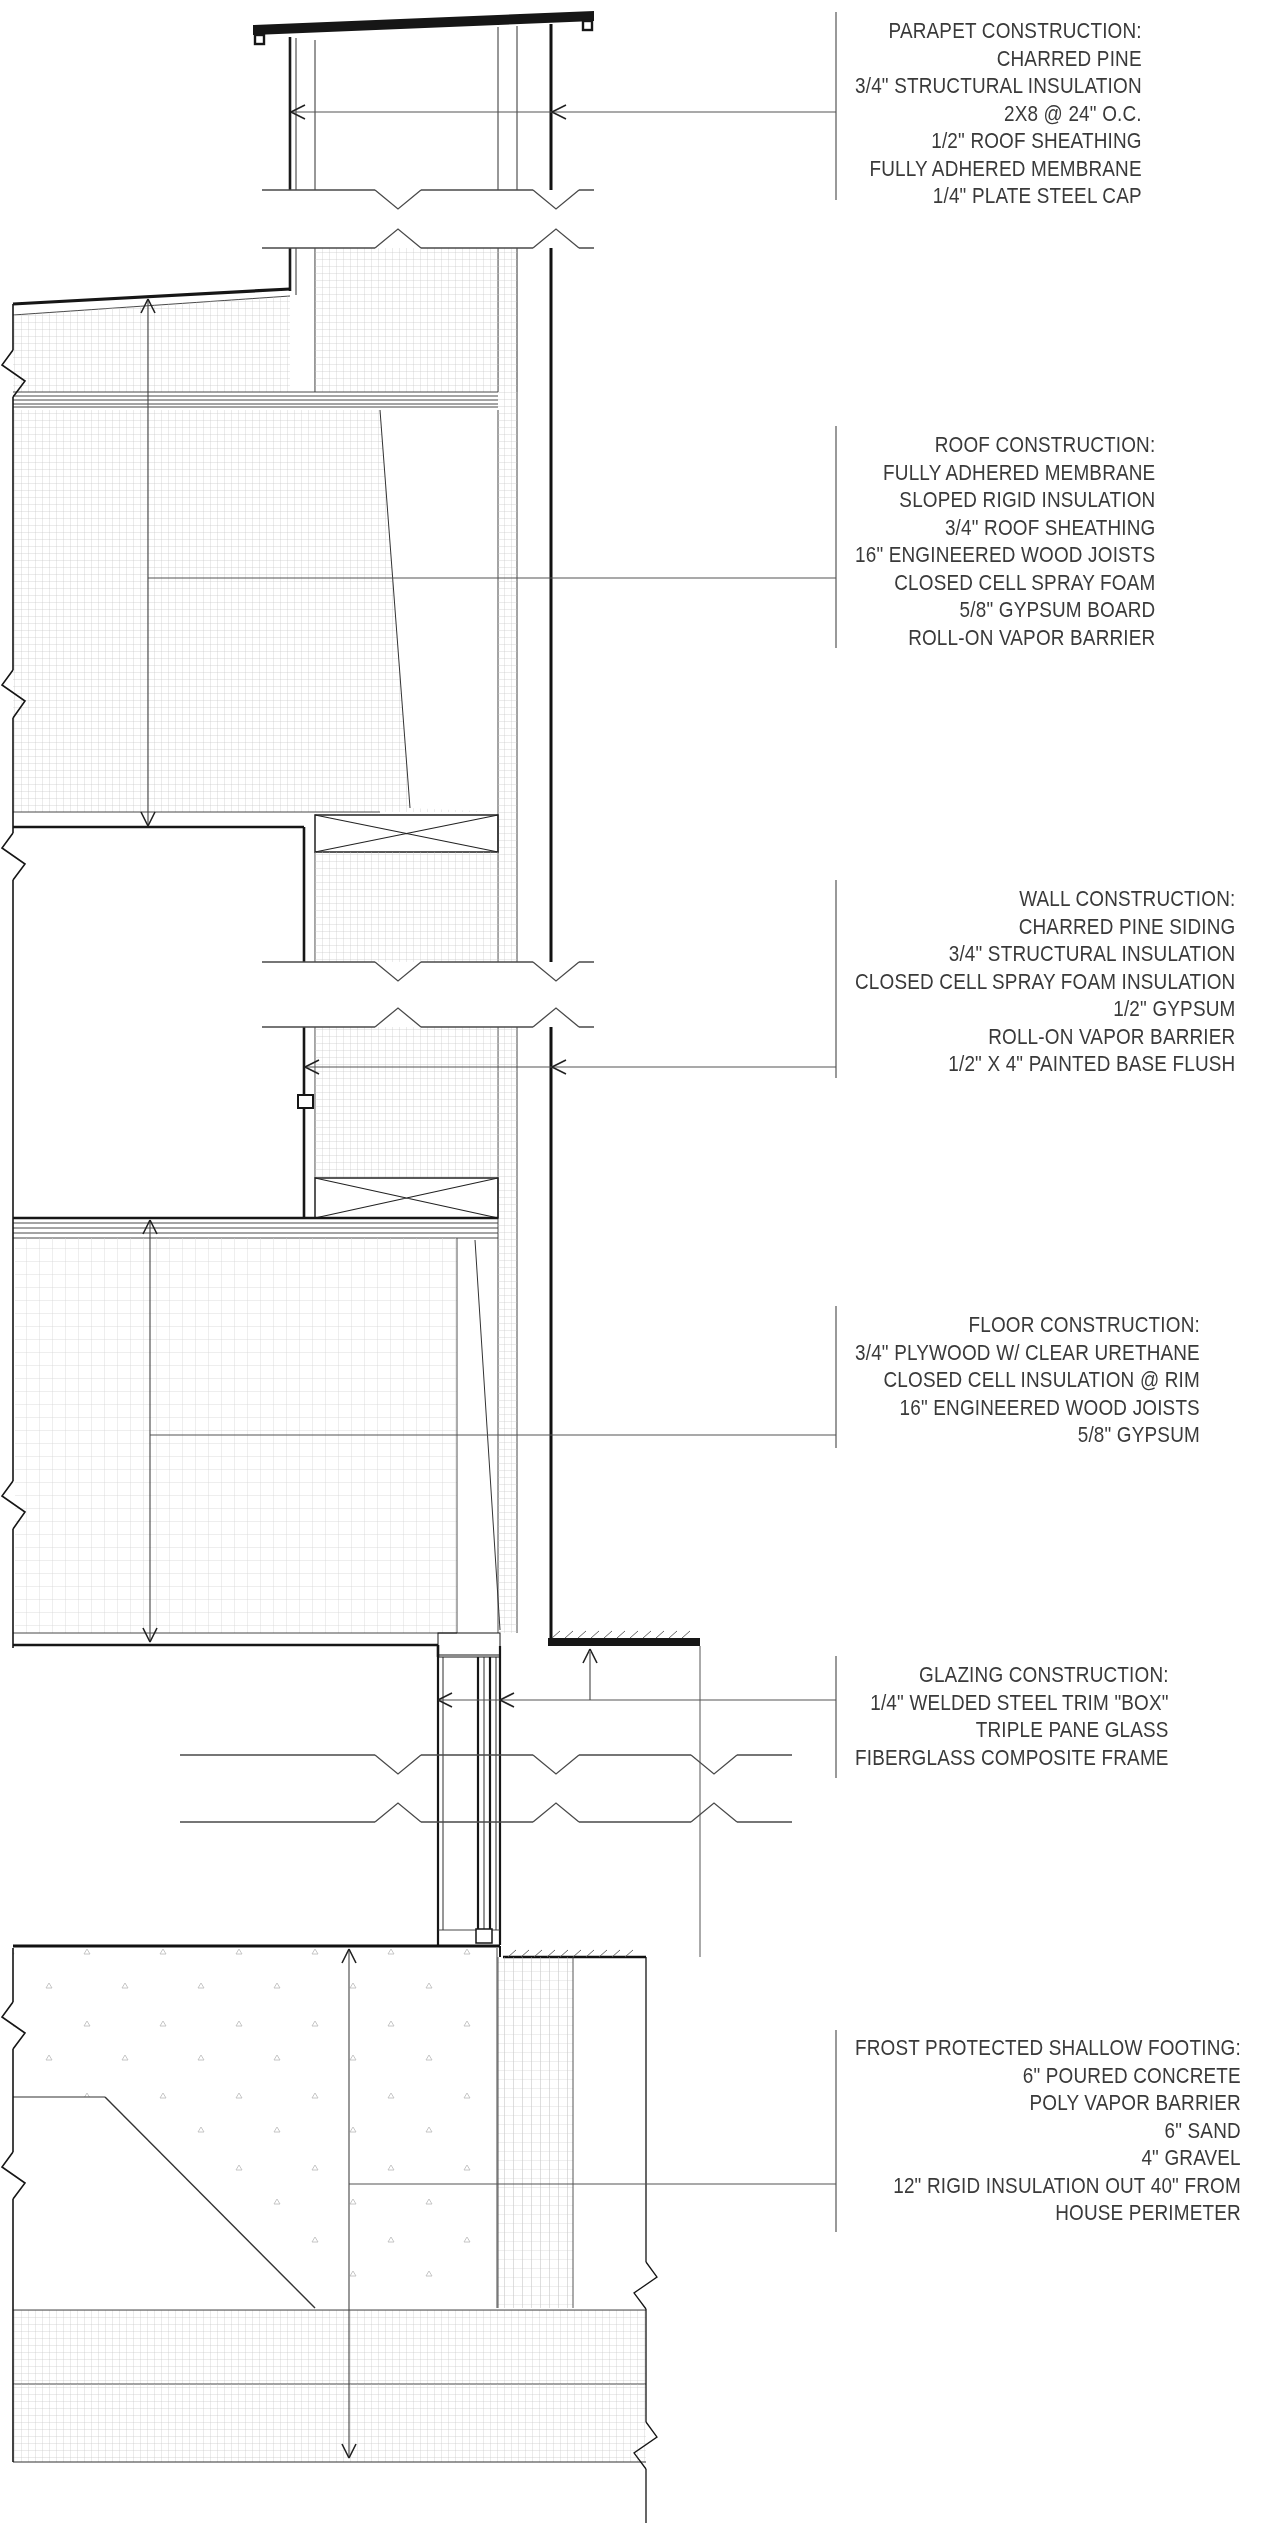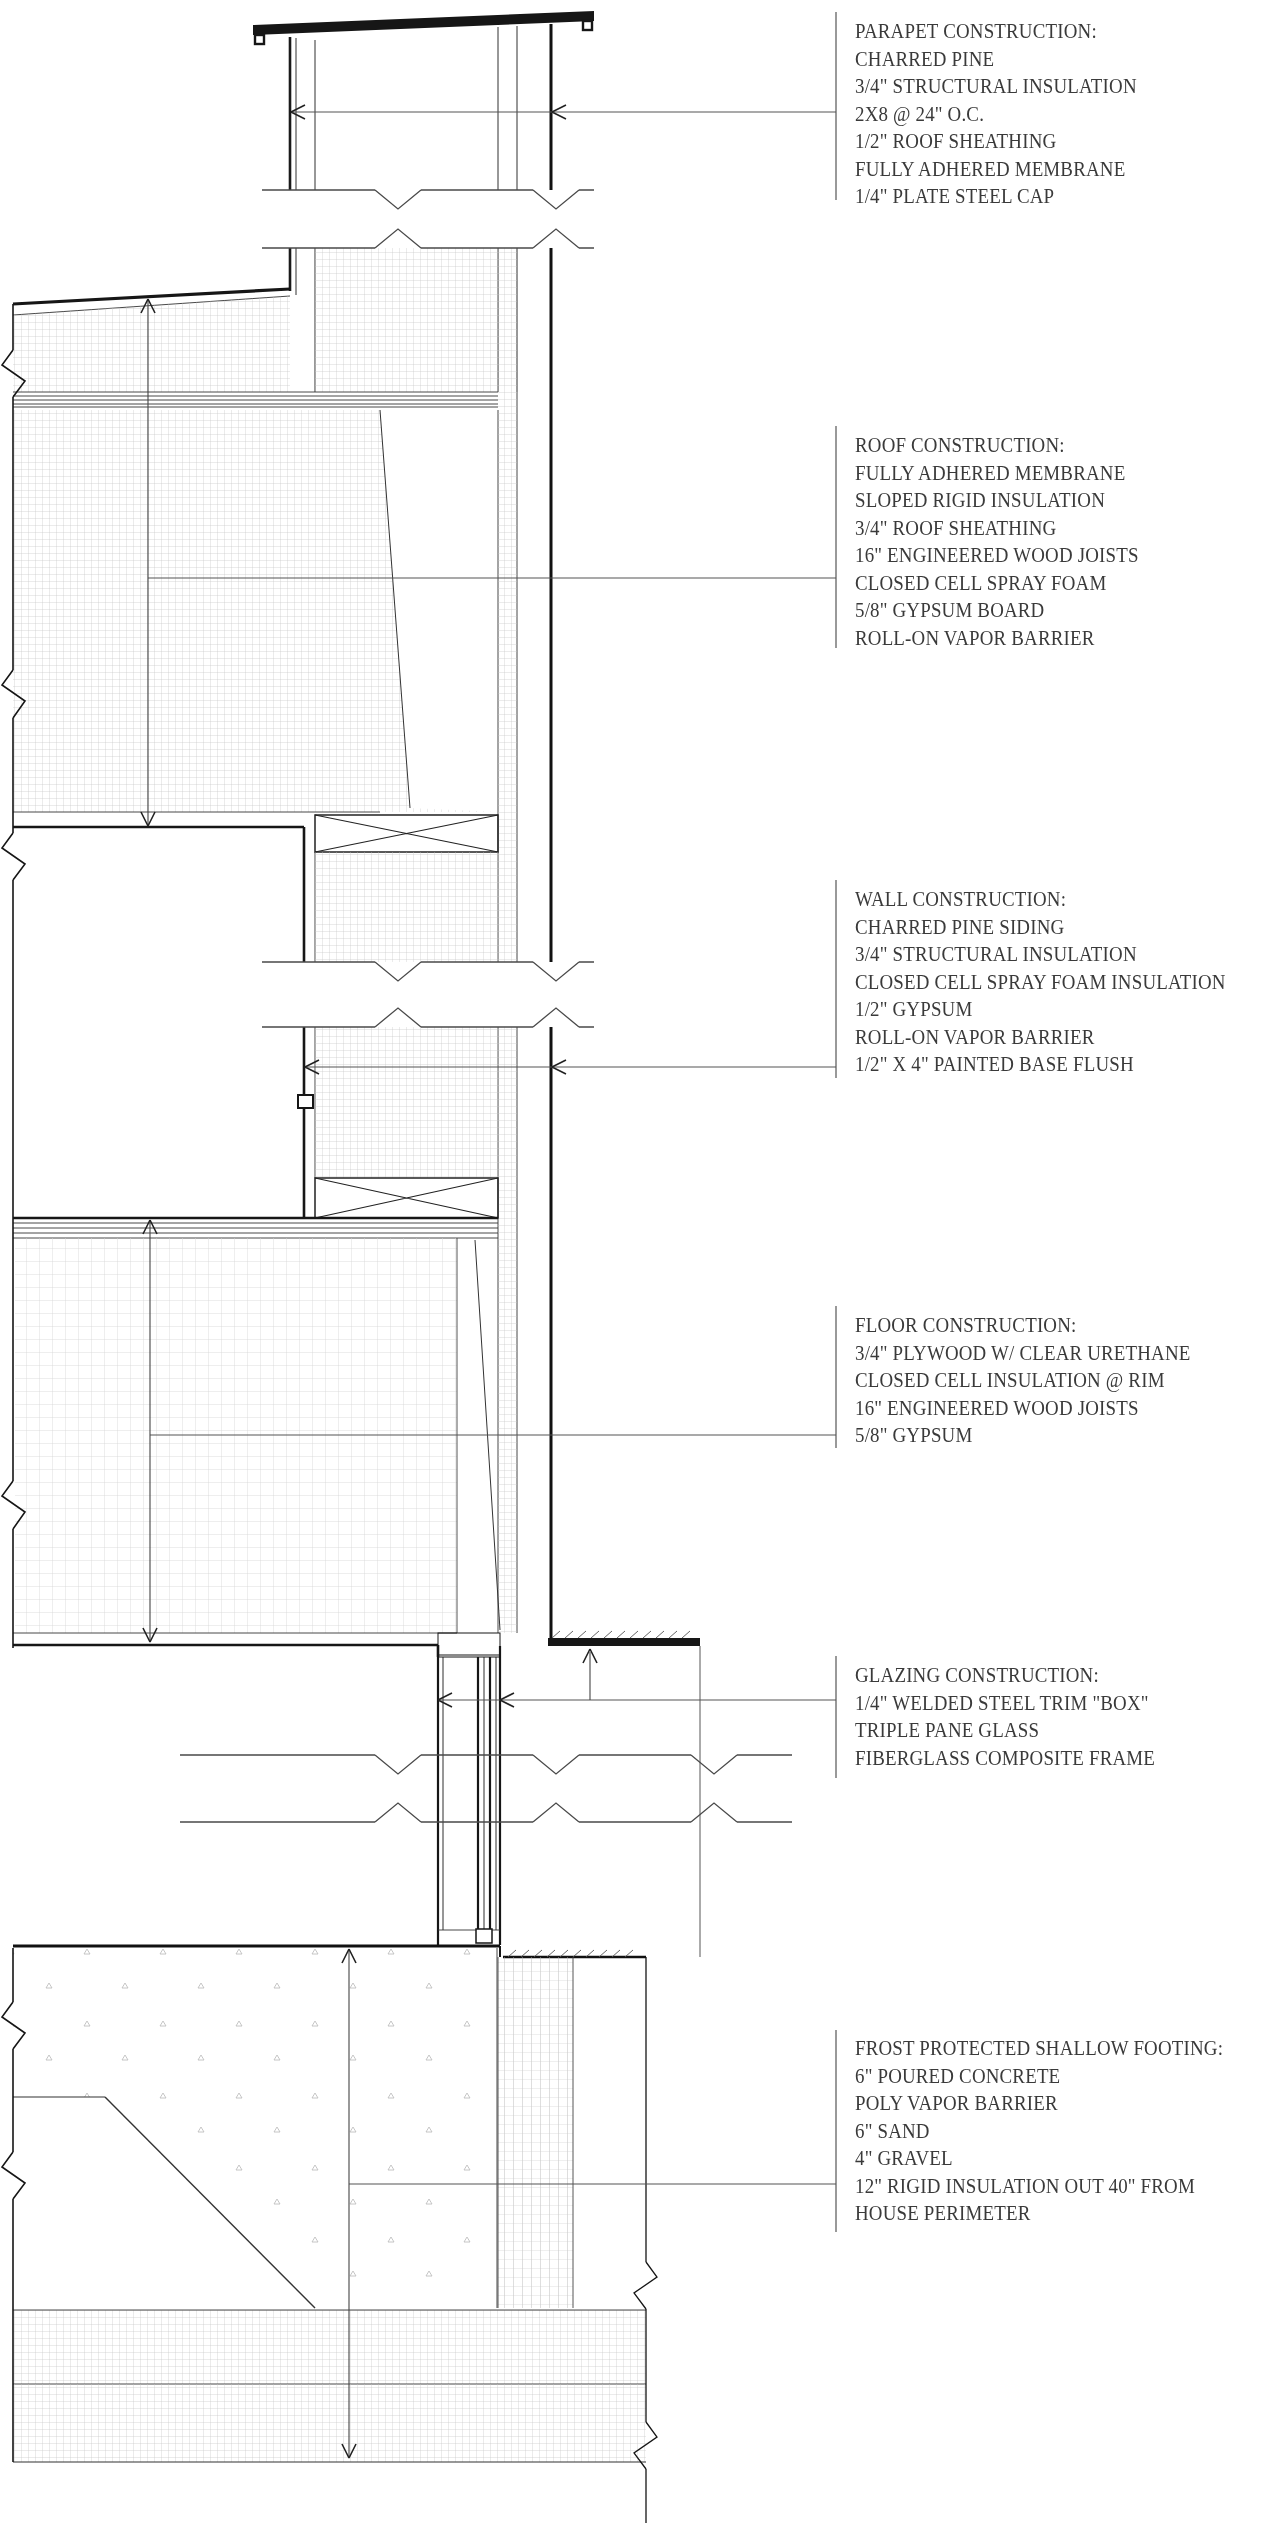--- a/index.html
+++ b/index.html
@@ -1,17 +1,17 @@
 <!DOCTYPE html>
 <html><head>
 <meta charset="utf-8">
 <style>
   html,body{margin:0;padding:0;background:#fff;}
   #canvas{position:relative;width:1280px;height:2523px;background:#ffffff;overflow:hidden;
-          font-family:Liberation Serif, serif;}
+          font-family:Liberation Sans, sans-serif;text-align:right;}
   #drawing{position:absolute;left:0;top:0;}
   .note{position:absolute;left:855px;color:#3a3a3a;transform:scaleX(0.88);transform-origin:left top;
         white-space:nowrap;}
   .note div{font-size:21.5px;line-height:27.5px;font-weight:400;letter-spacing:0.2px;}
 </style>
 </head>
 <body>
 
 <div id="canvas">
 

